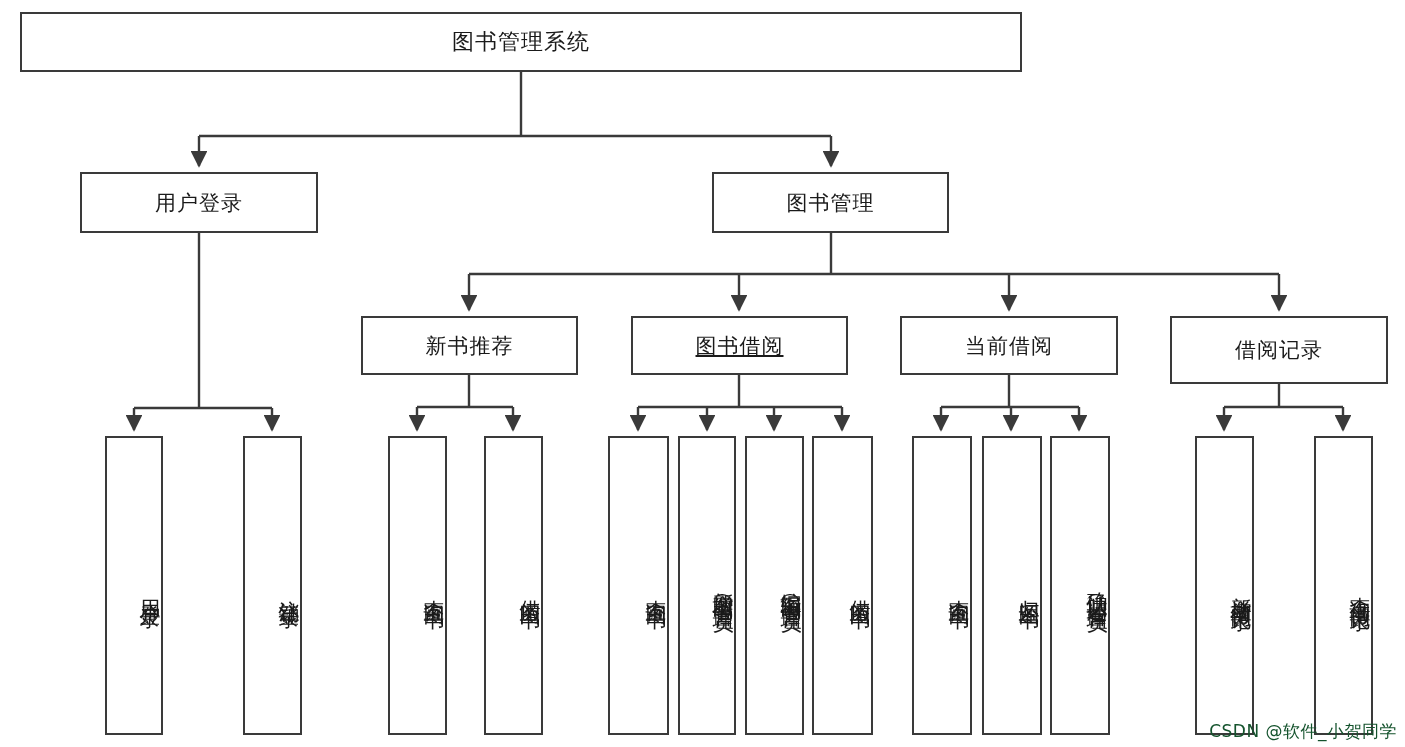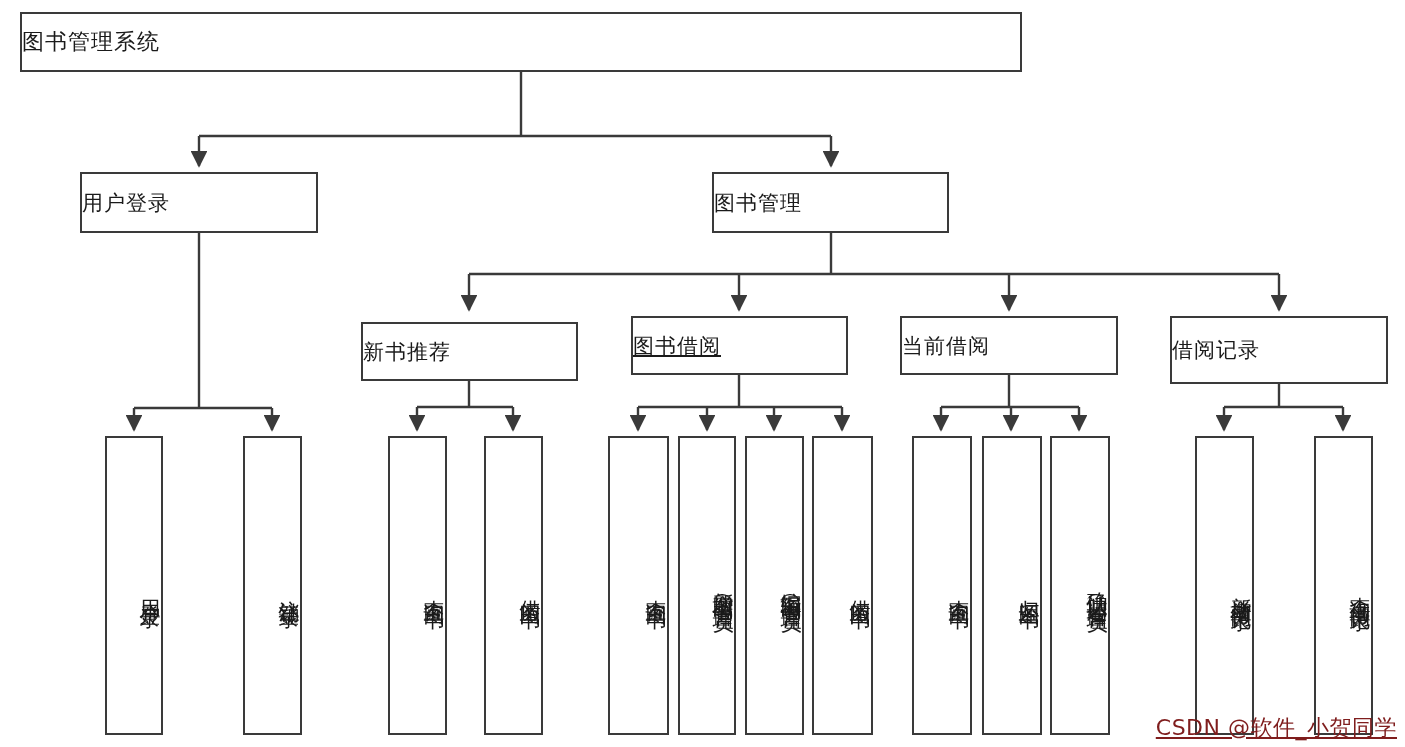--- a/index.html
+++ b/index.html
@@ -21,20 +21,21 @@
     width: 1405px;
     height: 747px;
   }
   .node {
     position: absolute;
     box-sizing: border-box;
     background: #ffffff;
     border: 2px solid #3a3a3a;
     display: flex;
     align-items: center;
+    justify-content: center;
     color: #1a1a1a;
   }
   .node-h {
     font-size: 21px;
     letter-spacing: 1px;
     white-space: nowrap;
   }
   .node-v {
     writing-mode: vertical-rl;
     text-orientation: upright;
@@ -48,26 +49,25 @@
   }
   .node-v .vtext {
     writing-mode: vertical-rl;
     text-orientation: upright;
   }
   .lvl0 { font-size: 22px; }
   .watermark {
     position: absolute;
     right: 8px;
     bottom: 4px;
-    font-size: 22px;
-    color: #7f1d1d;
+    font-size: 17px;
+    color: #14532d;
     letter-spacing: 0.5px;
     white-space: nowrap;
     pointer-events: none;
-    text-decoration: underline;
   }
 </style>
 </head>
 <body>
 
 <svg id="canvas" viewBox="0 0 1405 747" xmlns="http://www.w3.org/2000/svg">
   <defs>
     <marker id="arrow" viewBox="0 0 10 10" refX="9" refY="5" markerWidth="7" markerHeight="7" orient="auto-start-reverse">
       <path d="M 0 0 L 10 5 L 0 10 z" fill="#3a3a3a"></path>
     </marker>
@@ -120,21 +120,21 @@
   <span>图书管理系统</span>
 </div>
 
 <div class="node node-h" style="left:80px; top:172px; width:238px; height:61px;">
   <span>用户登录</span>
 </div>
 <div class="node node-h" style="left:712px; top:172px; width:237px; height:61px;">
   <span>图书管理</span>
 </div>
 
-<div class="node node-h" style="left:361px; top:316px; width:217px; height:59px;margin-top:6px;">
+<div class="node node-h" style="left:361px; top:316px; width:217px; height:59px;">
   <span>新书推荐</span>
 </div>
 <div class="node node-h" style="left:631px; top:316px; width:217px; height:59px;text-decoration:underline;">
   <span>图书借阅</span>
 </div>
 <div class="node node-h" style="left:900px; top:316px; width:218px; height:59px;">
   <span>当前借阅</span>
 </div>
 <div class="node node-h" style="left:1170px; top:316px; width:218px; height:68px;">
   <span>借阅记录</span>

